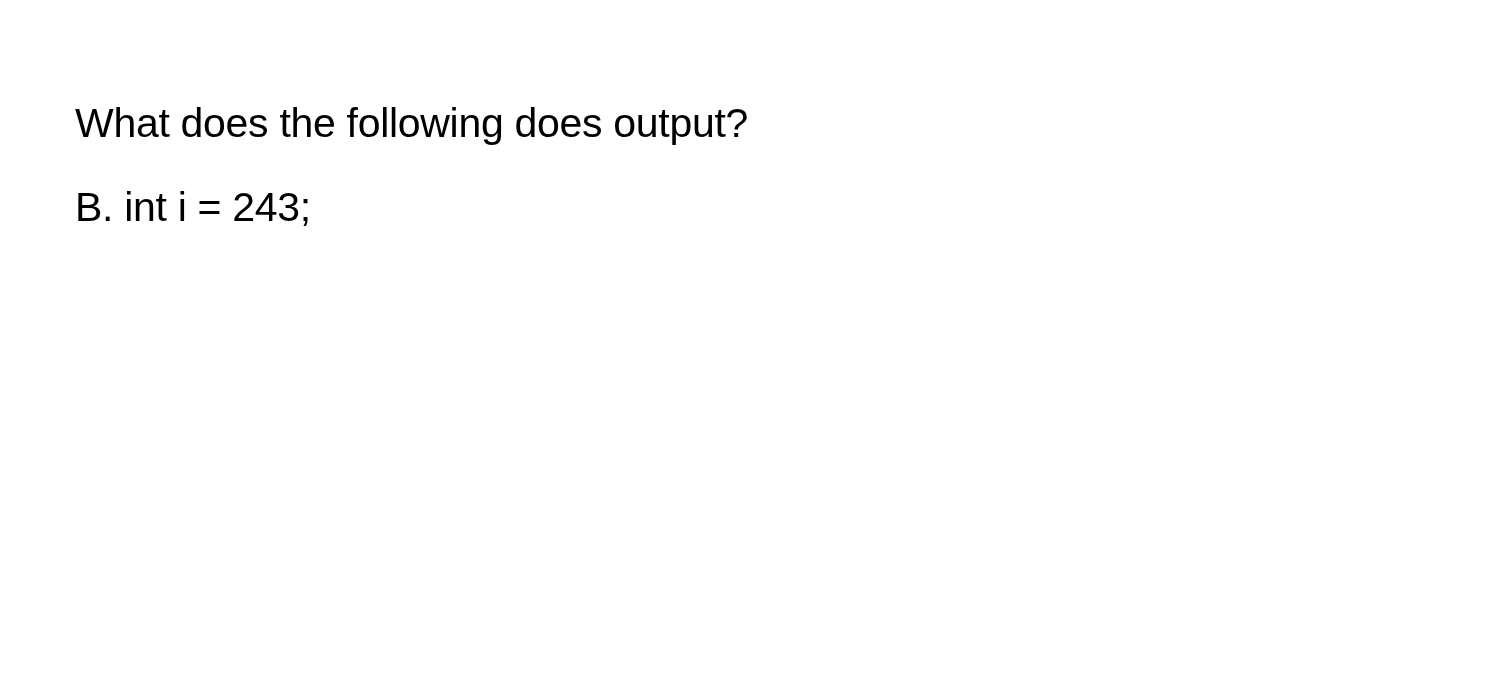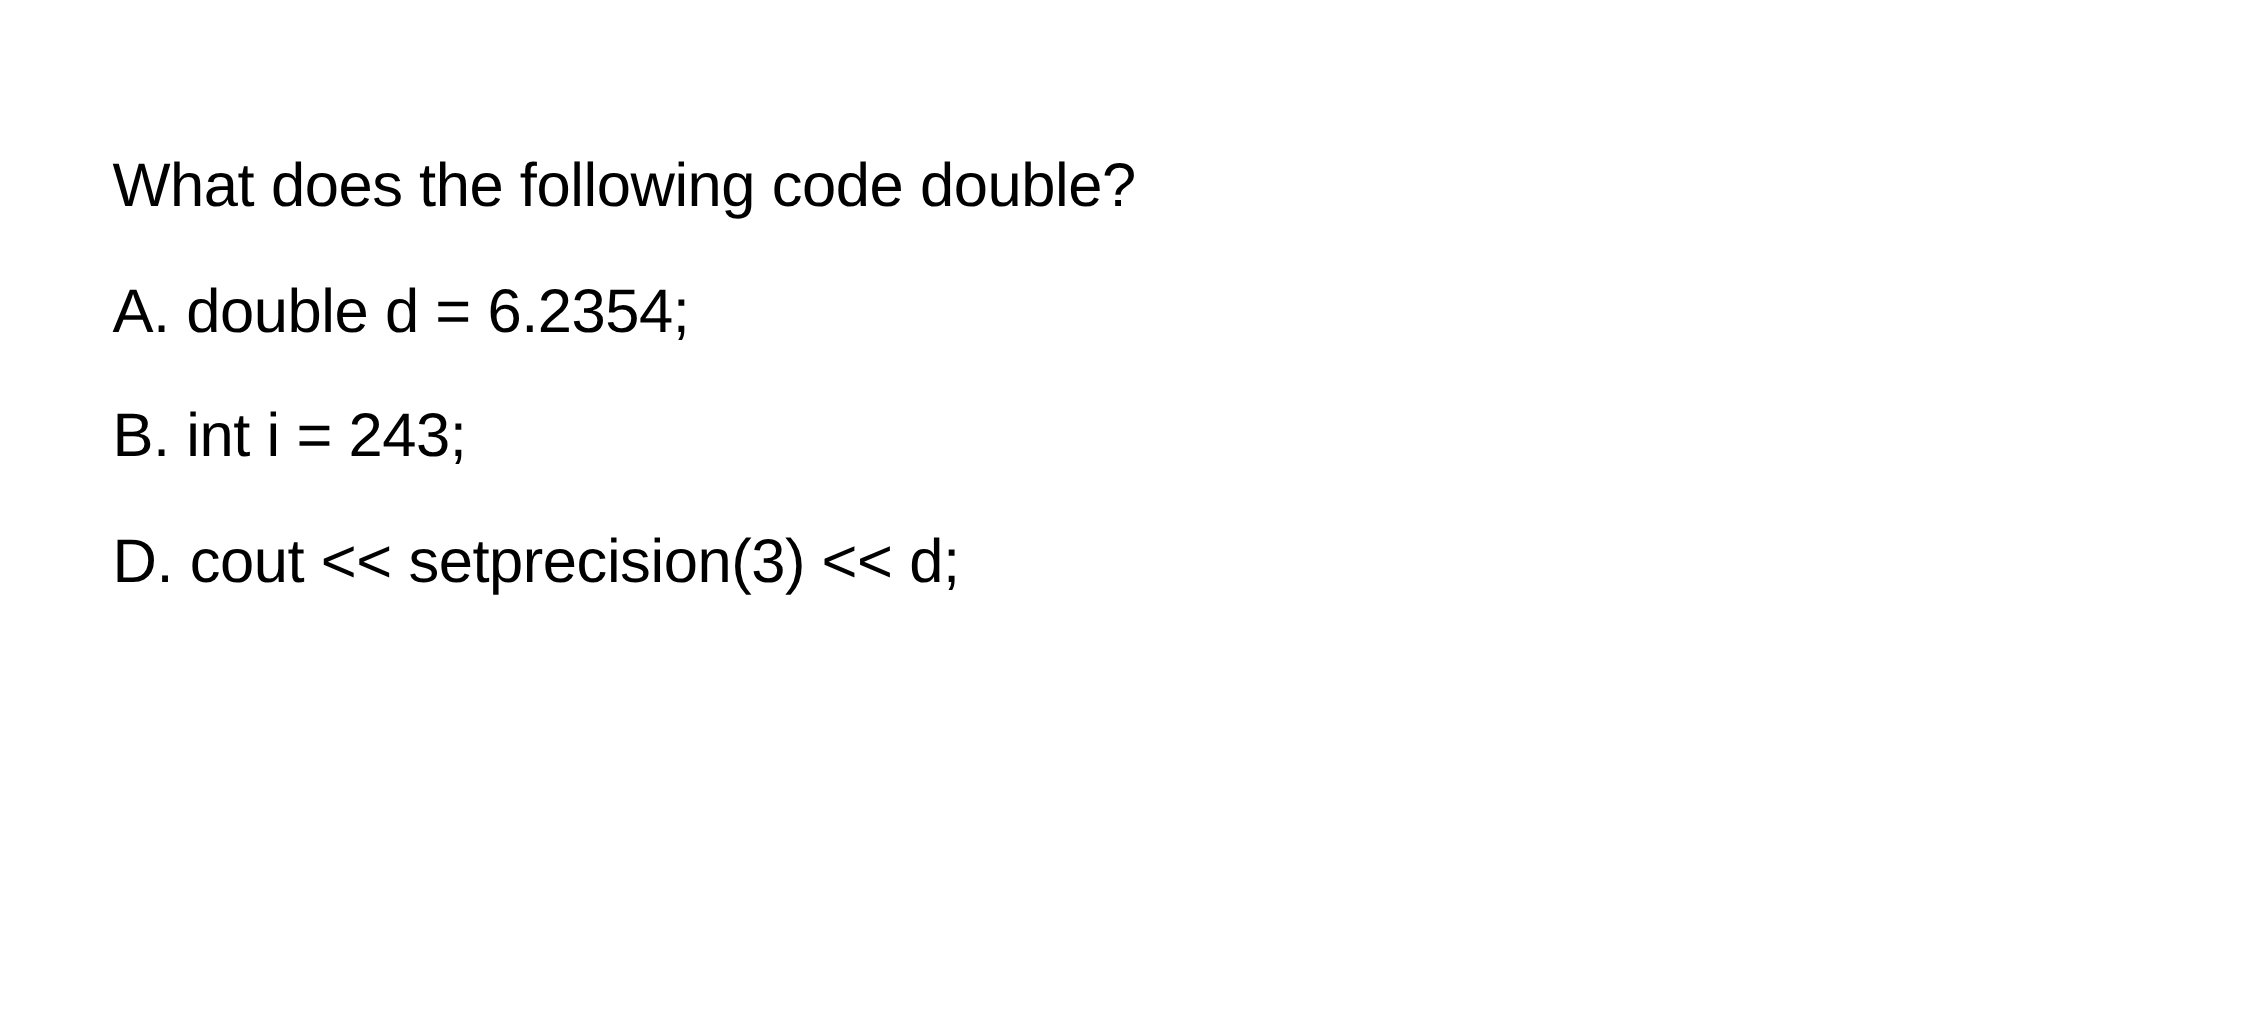--- a/index.html
+++ b/index.html
@@ -23,17 +23,15 @@
     }
     .question-line {
       display: block;
       margin-bottom: 16px;
     }
   </style>
 </head>
 <body>
 
 <div class="question-text">
-  <span class="question-line">What does the following code double?</span>
-  <span class="question-line">A. double d = 6.2354;</span>
+  <span class="question-line">What does the following does output?</span>
   <span class="question-line">B. int i = 243;</span>
-  <span class="question-line">D. cout &lt;&lt; setprecision(3) &lt;&lt; d;</span>
 </div>
 
 </body></html>

